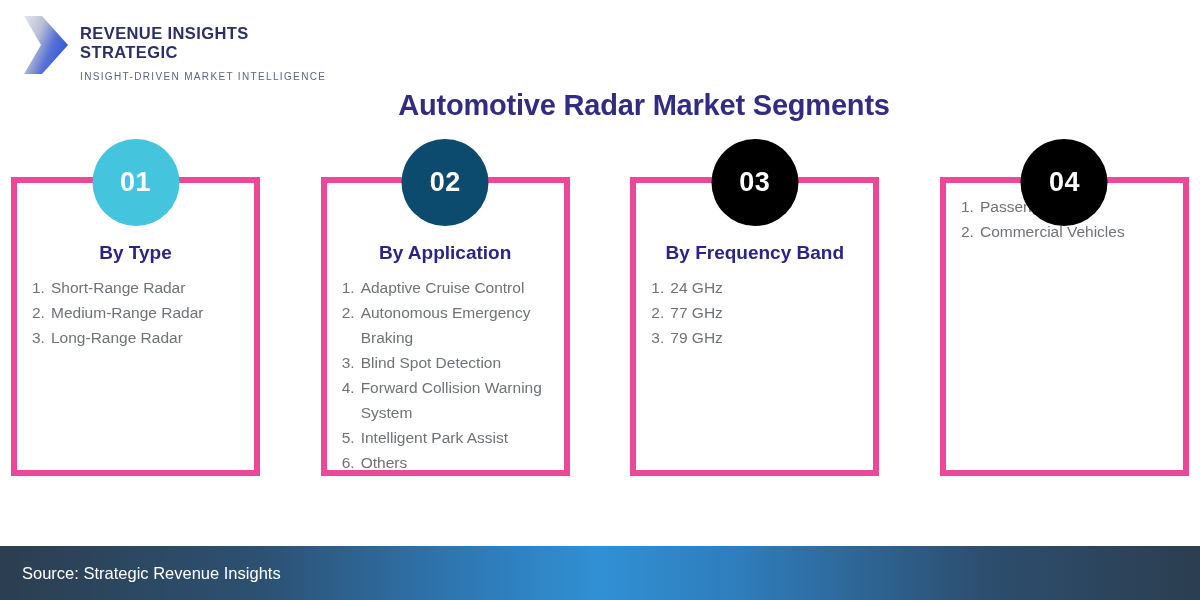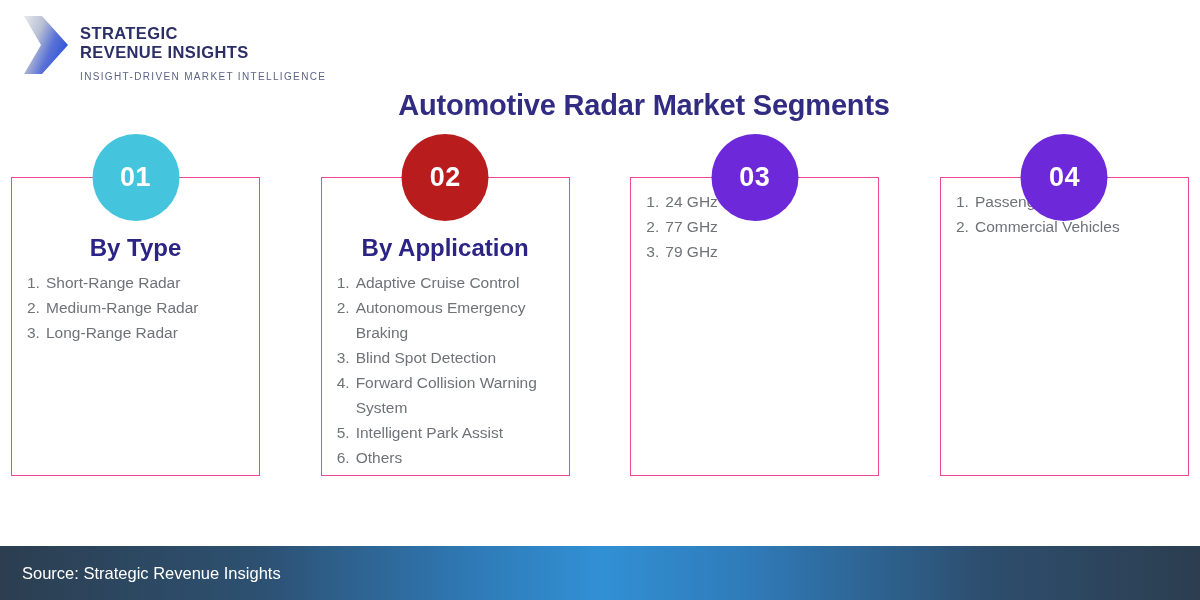--- a/index.html
+++ b/index.html
@@ -78,21 +78,21 @@
     top: 177px;
     width: 1178px;
     height: 299px;
     display: flex;
     justify-content: space-between;
   }
   .segment-card {
     position: relative;
     width: 249px;
     height: 299px;
-    border: 1px solid #ec4899;
+    border: 6px solid #ec4899;
     box-sizing: border-box;
     background: transparent;
   }
   .card-badge {
     position: absolute;
     top: -44px;
     left: 50%;
     transform: translateX(-50%);
     width: 87px;
     height: 87px;
@@ -101,21 +101,21 @@
     align-items: center;
     justify-content: center;
     color: #ffffff;
     font-size: 27px;
     font-weight: bold;
     letter-spacing: 0.5px;
   }
   .card-heading {
     margin-top: 59px;
     text-align: center;
-    font-size: 24px;
+    font-size: 19px;
     font-weight: bold;
     color: #2b2484;
     line-height: 22px;
   }
   .card-list {
     margin: 11px 0 0 0;
     padding: 0 10px 0 15px;
     list-style: none;
   }
   .card-list li {
@@ -170,22 +170,22 @@
         <linearGradient id="chevGrad" x1="0" y1="0" x2="1" y2="0.55">
           <stop offset="0%" stop-color="#e6e8ee"></stop>
           <stop offset="38%" stop-color="#b9c0d4"></stop>
           <stop offset="70%" stop-color="#5a72d6"></stop>
           <stop offset="100%" stop-color="#2f56d8"></stop>
         </linearGradient>
       </defs>
       <path d="M2 2 L20 2 L46 31 L20 60 L2 60 L19 31 Z" fill="url(#chevGrad)"></path>
     </svg>
     <div id="logo-text-block">
+      <div class="logo-line">REVENUE INSIGHTS</div>
       <div class="logo-line">STRATEGIC</div>
-      <div class="logo-line">REVENUE INSIGHTS</div>
       <div id="logo-tagline">INSIGHT-DRIVEN MARKET INTELLIGENCE</div>
     </div>
   </div>
 </div>
 
 <div id="page-title">Automotive Radar Market Segments</div>
 
 <div id="cards-row">
 
   <div class="segment-card">
@@ -203,21 +203,21 @@
         <span class="li-text">Medium-Range Radar</span>
       </li>
       <li>
         <span class="li-num">3.</span>
         <span class="li-text">Long-Range Radar</span>
       </li>
     </ul>
   </div>
 
   <div class="segment-card">
-    <div class="card-badge" style="background:#b91c1c">
+    <div class="card-badge" style="background:#0c4a6e">
       <span>02</span>
     </div>
     <div class="card-heading">By Application</div>
     <ul class="card-list">
       <li>
         <span class="li-num">1.</span>
         <span class="li-text">Adaptive Cruise Control</span>
       </li>
       <li>
         <span class="li-num">2.</span>
@@ -236,41 +236,42 @@
         <span class="li-text">Intelligent Park Assist</span>
       </li>
       <li>
         <span class="li-num">6.</span>
         <span class="li-text">Others</span>
       </li>
     </ul>
   </div>
 
   <div class="segment-card">
-    <div class="card-badge" style="background:#6d28d9">
+    <div class="card-badge" style="background:#000000">
       <span>03</span>
     </div>
+    <div class="card-heading">By Frequency Band</div>
     <ul class="card-list">
       <li>
         <span class="li-num">1.</span>
         <span class="li-text">24 GHz</span>
       </li>
       <li>
         <span class="li-num">2.</span>
         <span class="li-text">77 GHz</span>
       </li>
       <li>
         <span class="li-num">3.</span>
         <span class="li-text">79 GHz</span>
       </li>
     </ul>
   </div>
 
   <div class="segment-card">
-    <div class="card-badge" style="background:#6d28d9">
+    <div class="card-badge" style="background:#000000">
       <span>04</span>
     </div>
     <ul class="card-list">
       <li>
         <span class="li-num">1.</span>
         <span class="li-text">Passenger Type</span>
       </li>
       <li>
         <span class="li-num">2.</span>
         <span class="li-text">Commercial Vehicles</span>

